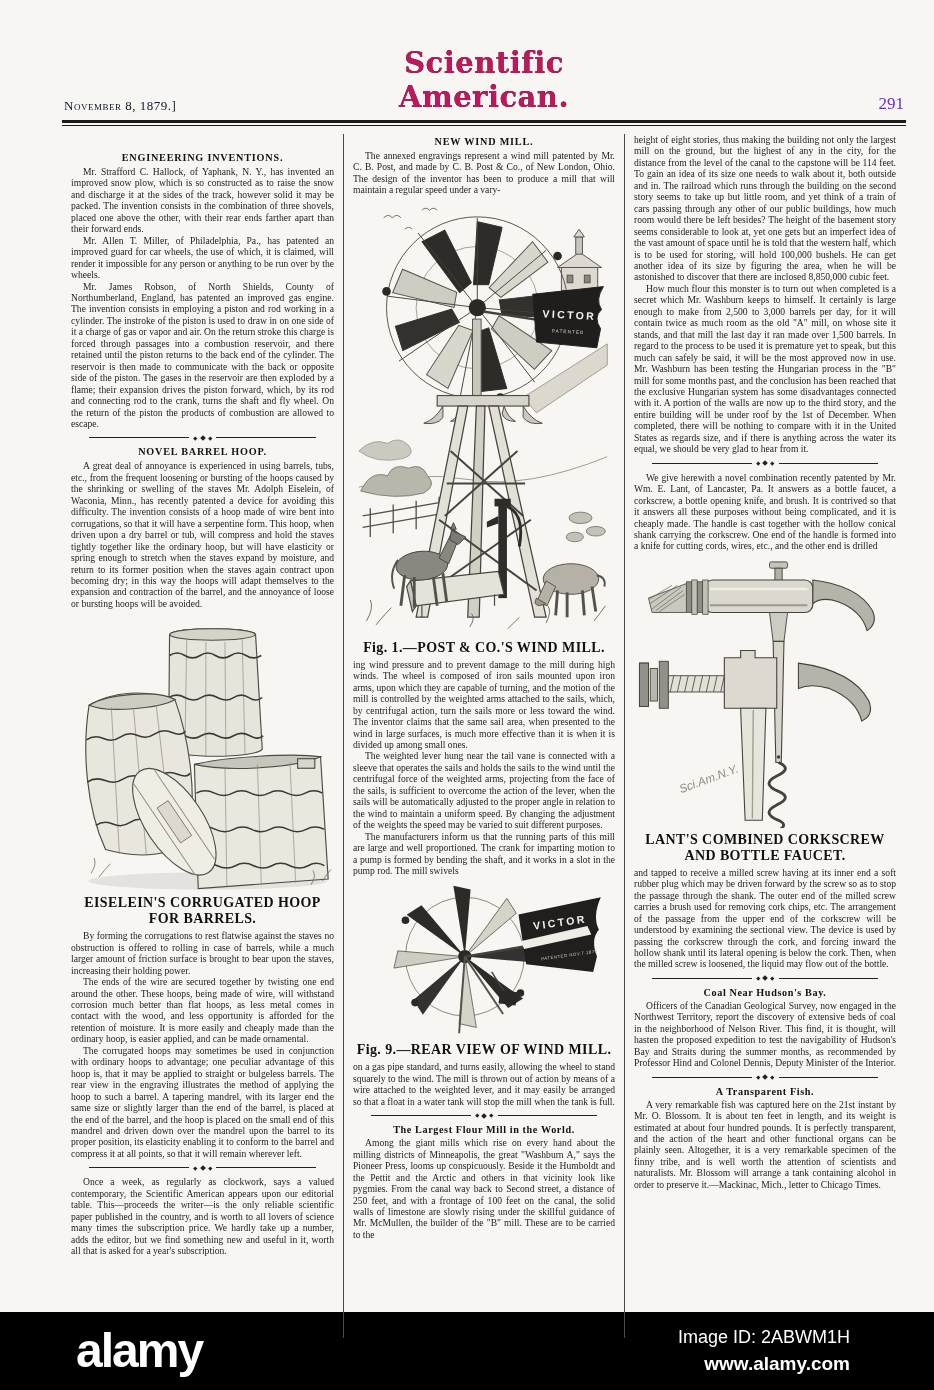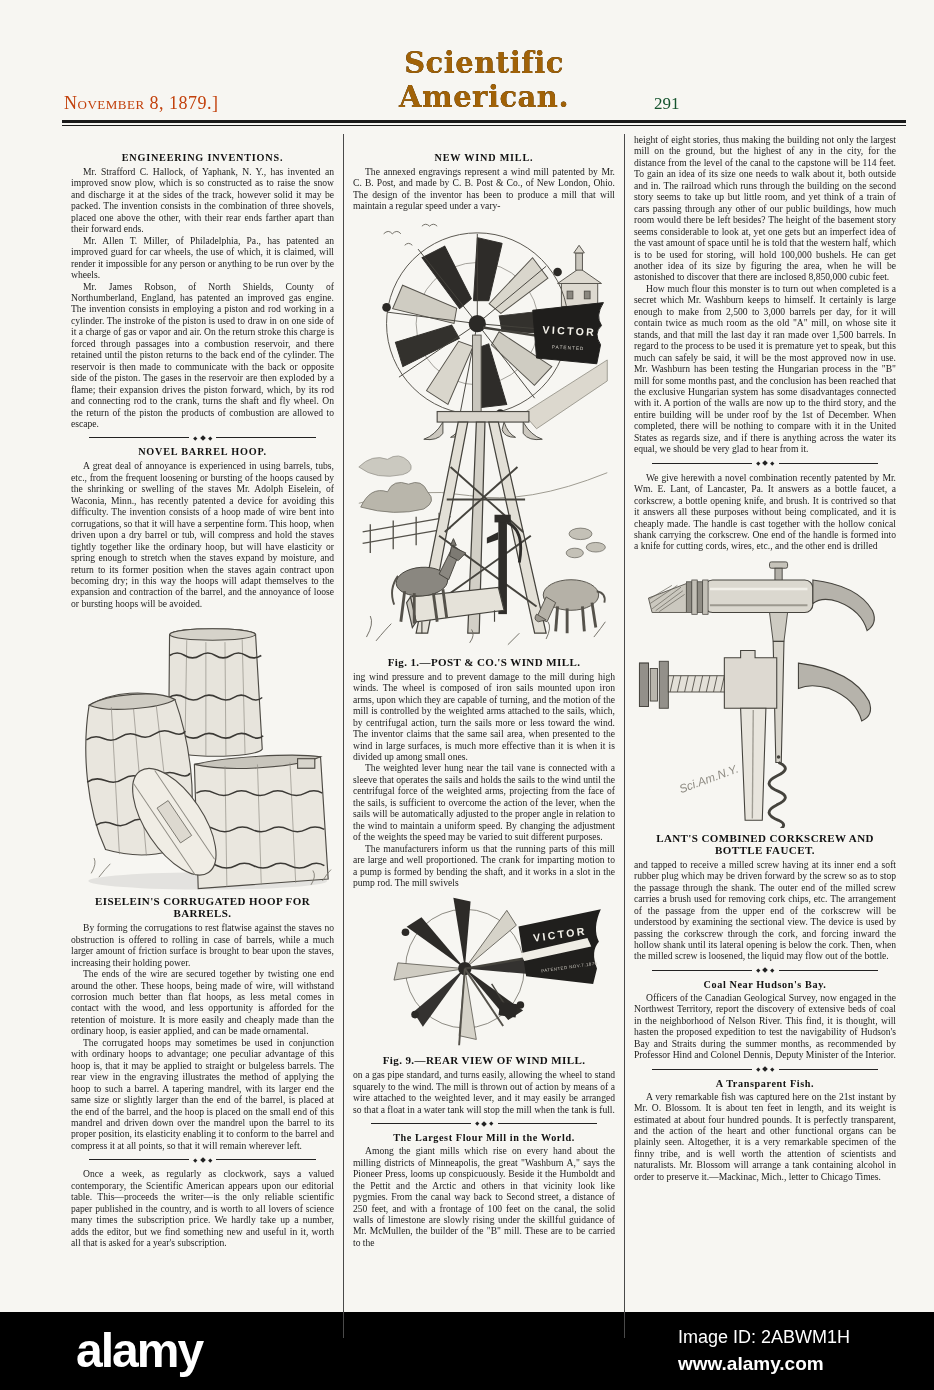--- a/index.html
+++ b/index.html
@@ -3,50 +3,50 @@
 <meta charset="utf-8">
 <style>
   * { margin:0; padding:0; box-sizing:border-box; }
   html,body { width:934px; height:1390px; }
   body { background:#f7f6f2; font-family:"Liberation Serif", serif; color:#1b1b1b; overflow:hidden; }
 
   .paper { width:934px; height:1312px; background:#f7f6f2; position:relative; }
 
   
   .masthead-row { display:flex; align-items:flex-end; padding:46px 30px 0 64px; }
-  .mast-date { width:250px; font-variant:small-caps; font-size:18px; letter-spacing:.5px; color:#c2410c; }
-  .mast-title { flex:1; text-align:center; font-family:"DejaVu Serif", serif; font-weight:bold; font-size:29px; letter-spacing:.5px; color:#a16207; text-shadow:0 0 .6px #111; }
-  .mast-page { width:250px; font-size:17px; color:#14532d; }
+  .mast-date { width:250px; font-variant:small-caps; font-size:13px; letter-spacing:.5px; color:#0f172a; }
+  .mast-title { flex:1; text-align:center; font-family:"DejaVu Serif", serif; font-weight:bold; font-size:29px; letter-spacing:.5px; color:#be185d; text-shadow:0 0 .6px #111; }
+  .mast-page { width:250px; text-align:right; font-size:17px; color:#6d28d9; }
   .rules { margin:6px 28px 0 62px; }
   .rule-thick { height:3px; background:#1a1a1a; }
   .rule-thin { height:1px; background:#1a1a1a; margin-top:2px; }
 
   
   .columns { display:flex; margin:8px 28px 0 62px; height:1204px; overflow:hidden; }
   .col { width:281px; padding:2px 9px 0 9px; overflow:hidden; }
   .col + .col { border-left:1px solid #4a4a4a; }
 
   p.art { font-size:9.6px; line-height:11.45px; text-align:justify; text-indent:12px; color:#1d1d1d; }
   p.art.cont { text-indent:0; }
   h3.sec { text-align:center; font-size:10.2px; font-weight:bold; letter-spacing:.8px; margin:5px 0 3px 0; color:#111; }
   h4.sub { text-align:center; font-size:10.2px; font-weight:bold; letter-spacing:.6px; margin:4px 0 2px 0; color:#111; }
-  .caption { text-align:center; font-size:11px; font-weight:bold; letter-spacing:.4px; margin:2px 0 3px 0; color:#111; }
+  .caption { text-align:center; font-size:14px; font-weight:bold; letter-spacing:.4px; margin:2px 0 3px 0; color:#111; }
 
   .divider { display:flex; align-items:center; justify-content:center; margin:5px 18px; height:7px; }
   .divider::before, .divider::after { content:""; flex:1; border-top:1px solid #222; }
   .divider .dmn { display:flex; align-items:center; margin:0 3px; }
   .divider .dmn i { display:block; width:4px; height:4px; background:#222; transform:rotate(45deg); margin:0 2px; }
   .divider .dmn i.sm { width:2.5px; height:2.5px; }
 
   .artbox { margin:4px auto; display:block; }
 
   
   .alamy-bar { width:934px; height:78px; background:#000; display:flex; align-items:center; justify-content:space-between; padding:0 84px 0 76px; }
   .alamy-logo { color:#fff; font-family:"Liberation Sans", sans-serif; font-weight:bold; font-size:48px; letter-spacing:-2px; line-height:1; }
-  .alamy-right { color:#fff; font-family:"Liberation Sans", sans-serif; }
+  .alamy-right { text-align:right; color:#fff; font-family:"Liberation Sans", sans-serif; }
   .alamy-id { font-size:18px; margin-bottom:5px; }
   .alamy-url { font-size:19px; font-weight:bold; }
 
   svg text { font-family:"Liberation Sans", sans-serif; }
 </style>
 </head>
 <body>
 
 <div class="paper">
 
@@ -154,21 +154,21 @@
             <i class="sm"></i>
             <i></i>
             <i class="sm"></i>
           </span>
         </div>
 
       <p class="art">Once a week, as regularly as clockwork, says a valued contemporary, the Scientific American appears upon our editorial table.  This—proceeds the writer—is the only reliable scientific paper published in the country, and is worth to all lovers of science many times the subscription price. We hardly take up a number, adds the editor, but we find something new and useful in it, worth all that is asked for a year's subscription.</p>
     </div>
 
     <div class="col">
-      <h3 class="sec" style="margin-top:16px">NEW WIND MILL.</h3>
+      <h3 class="sec" style="margin-top:0">NEW WIND MILL.</h3>
       <p class="art">The annexed engravings represent a wind mill patented by Mr. C. B. Post, and made by C. B. Post &amp; Co., of New London, Ohio.  The design of the inventor has been to produce a mill that will maintain a regular speed under a vary-</p>
 
       <svg class="artbox" width="258" height="436" viewBox="0 0 270 455">
 
         <g stroke="#6f6c64" stroke-width="1" fill="none">
           <path d="M30,18 q5,-5 9,0 q5,-5 9,0 M70,10 q4,-4 8,0 q4,-4 8,0 M52,30 q4,-4 8,0"></path>
         </g>
 
         <g stroke="#55524c" stroke-width="1" fill="#ddd9d0">
           <rect x="216" y="70" width="38" height="24"></rect>

